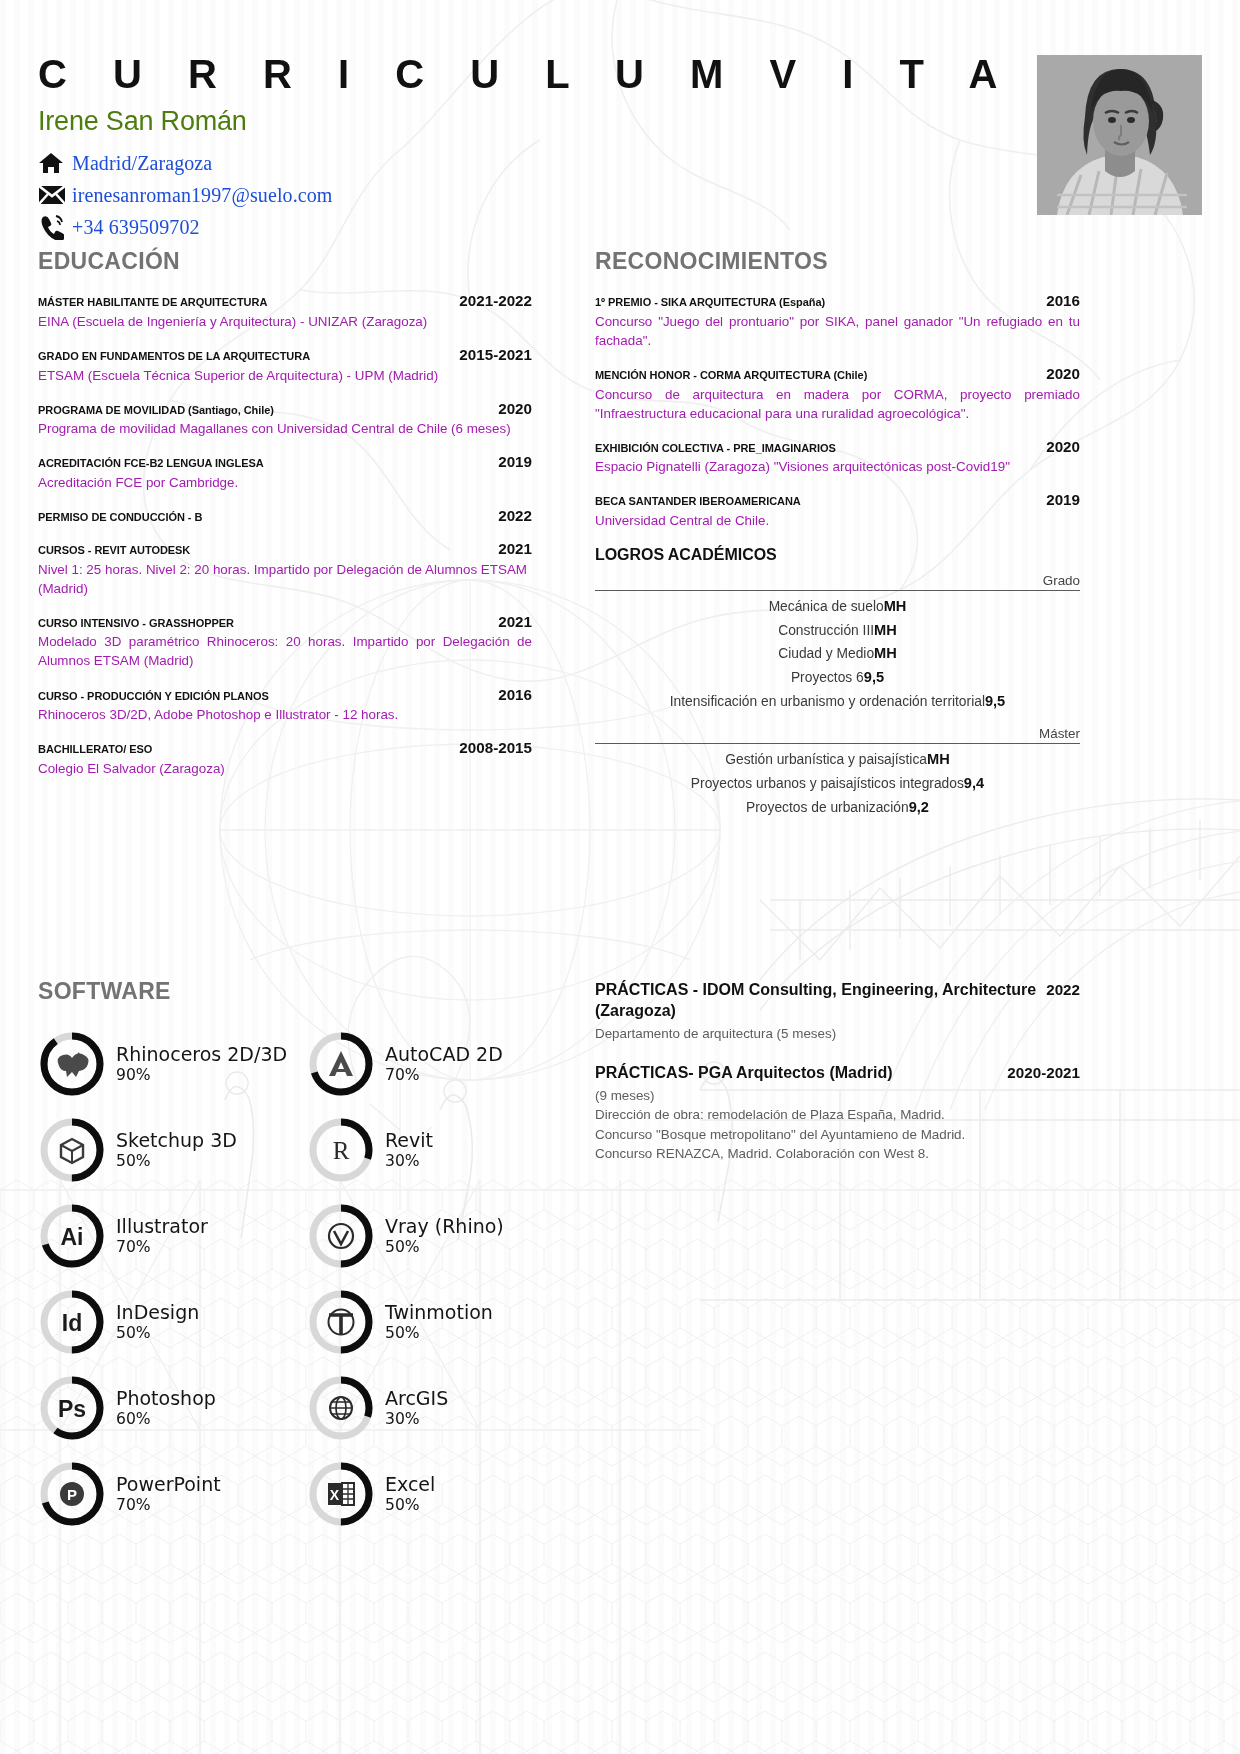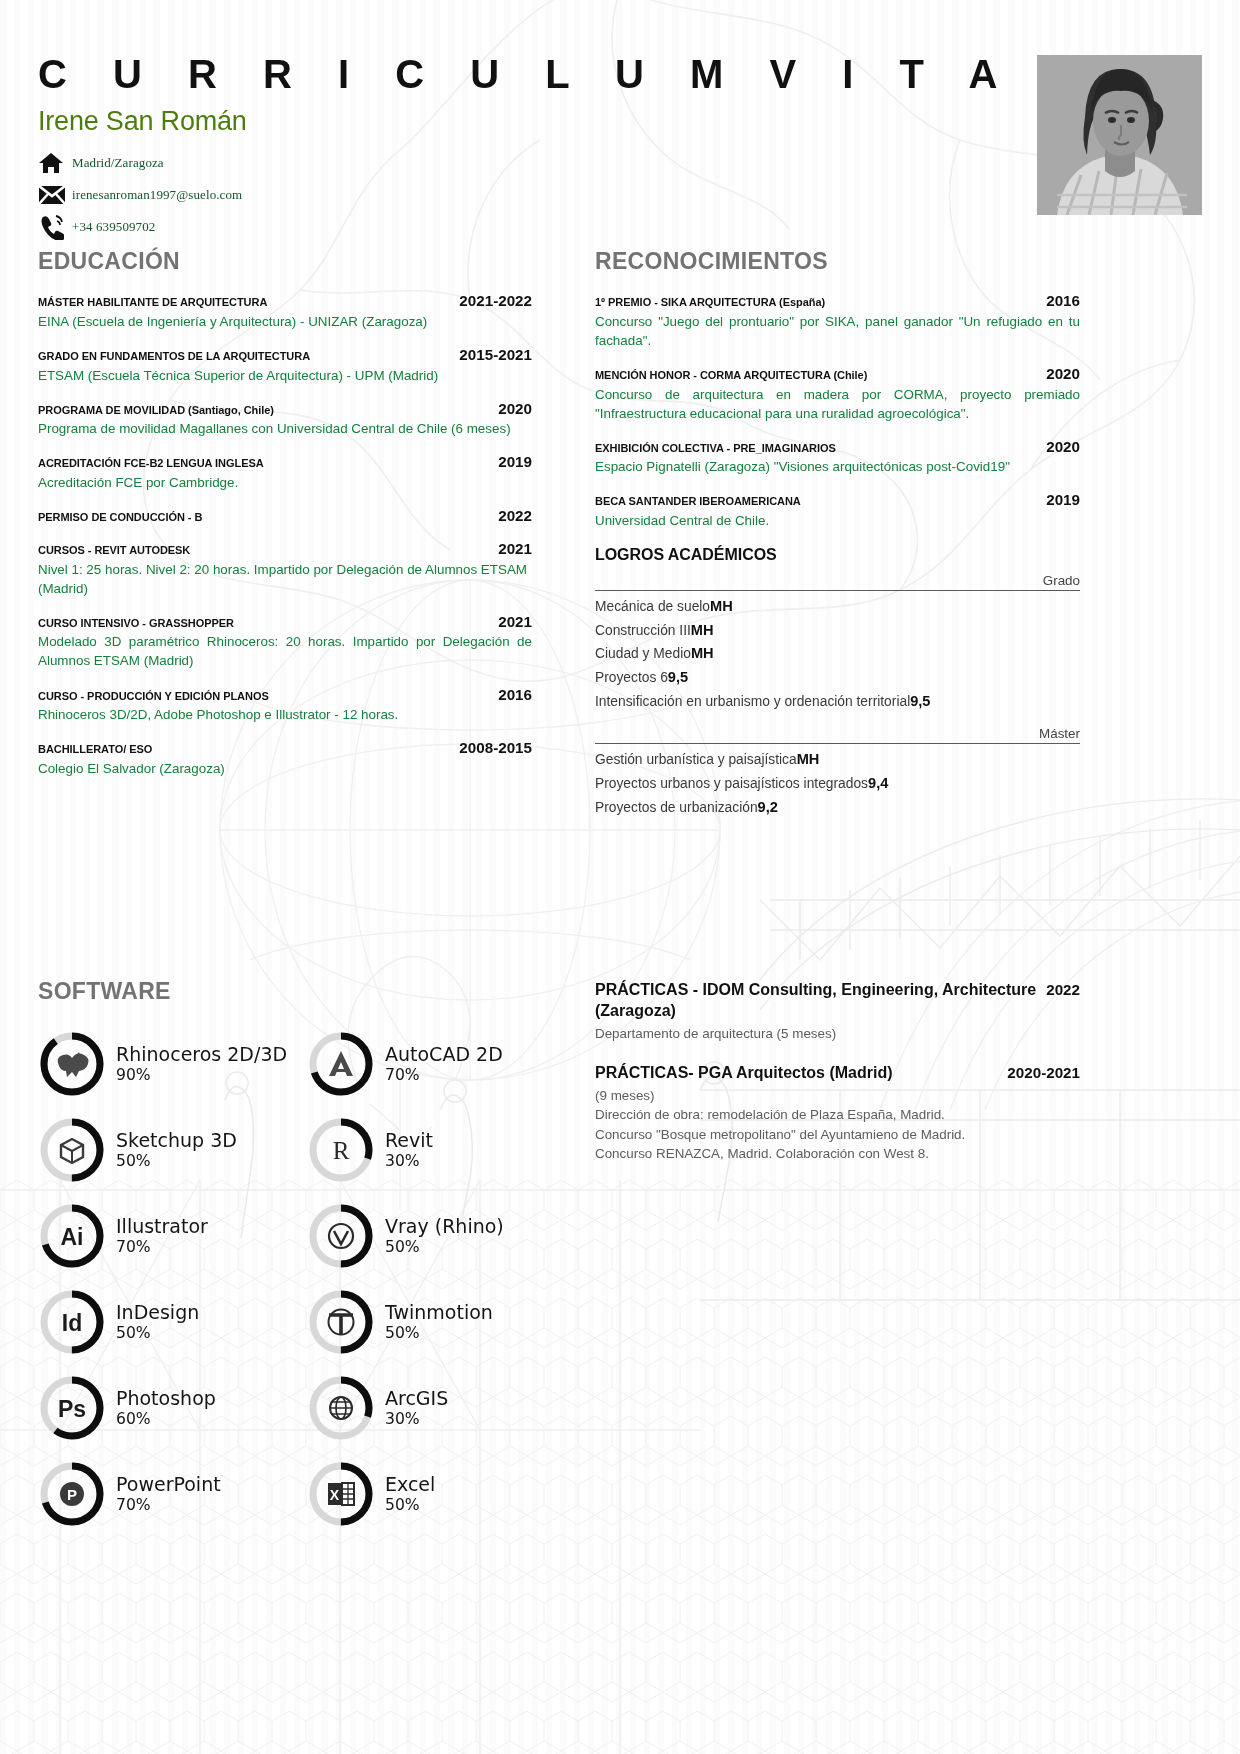--- a/index.html
+++ b/index.html
@@ -65,22 +65,22 @@
   }
   .contact-icon {
     width: 34px;
     display: flex;
     align-items: center;
     justify-content: flex-start;
     color: #111;
   }
   .contact-text {
     font-family: "Liberation Serif", serif;
-    font-size: 13px;
-    color: #14532d;
+    font-size: 20px;
+    color: #1d4ed8;
     letter-spacing: 0.1px;
   }
   .photo {
     position: absolute;
     right: 38px; top: 25px;
     width: 165px; height: 160px;
     overflow: hidden;
     background: #b9b9b9;
   }
   .photo svg { display:block; width: 100%; height: 100%; }
@@ -119,40 +119,40 @@
   }
   .entry-date {
     font-size: 15.2px;
     font-weight: 700;
     color: #111;
     white-space: nowrap;
     flex-shrink: 0;
   }
   .entry-desc {
     font-size: 13.4px;
-    color: #15803d;
+    color: #a21caf;
     line-height: 1.42;
     margin-top: 2px;
     font-weight: 400;
   }
   .entry-desc.justify { text-align: justify; }
 
   
   .grades-block { margin-top: 4px; }
   .grades-head {
     display: flex;
     justify-content: flex-end;
     font-size: 13.4px;
     color: #444;
     padding-bottom: 2px;
   }
   .grades-rule { height: 1px; background: #5a5a5a; margin-bottom: 4px; }
   .grade-row {
     display: flex;
-    justify-content: flex-start;
+    justify-content: center;
     align-items: baseline;
     font-size: 13.8px;
     color: #3a3a3a;
     line-height: 1.62;
   }
   .grade-val {
     font-weight: 700;
     color: #111;
     font-size: 14.6px;
   }

